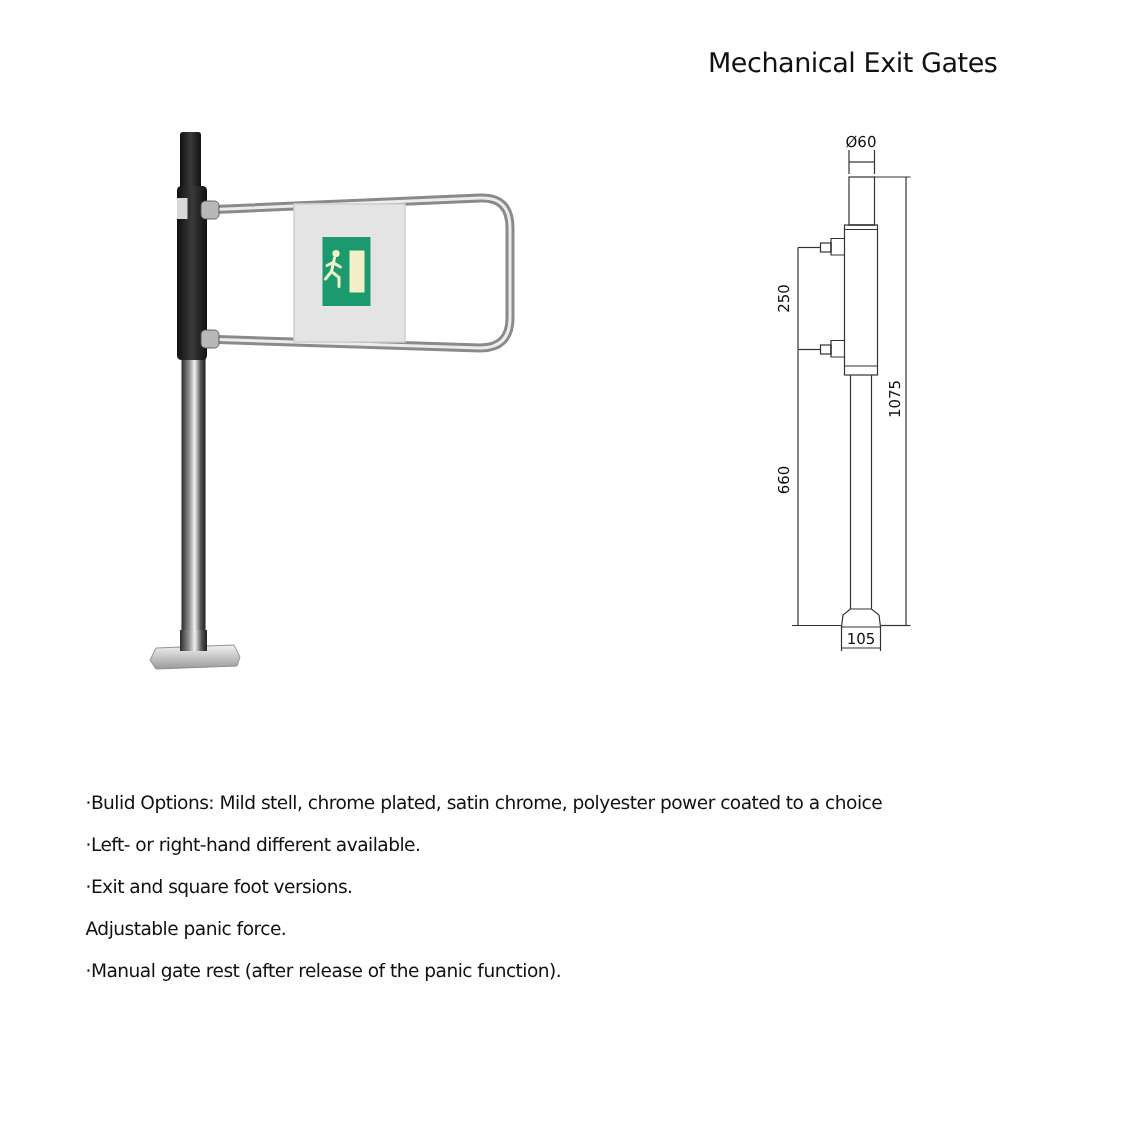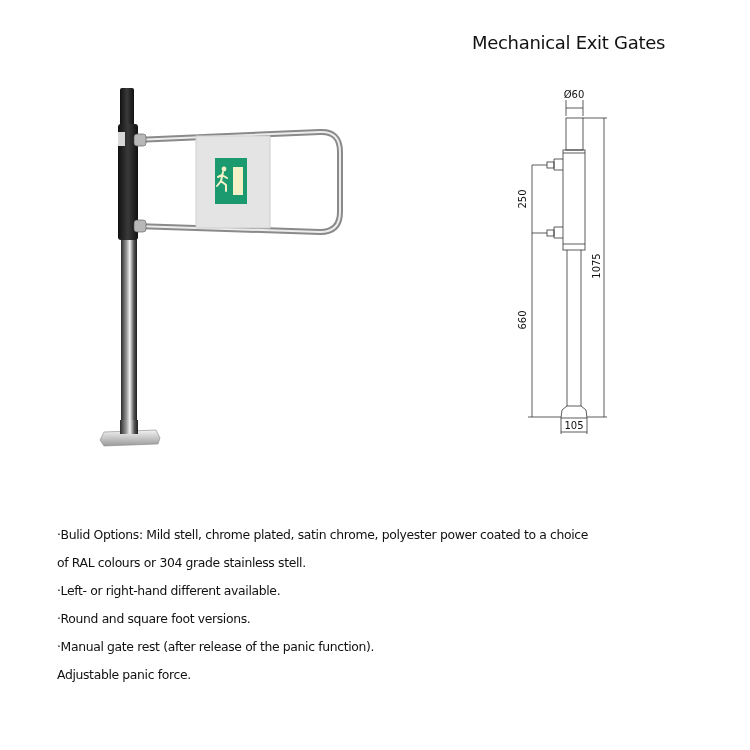--- a/index.html
+++ b/index.html
@@ -106,18 +106,17 @@
     <text x="70" y="18" font-size="10" text-anchor="middle" fill="#111">Ø60</text>
     <text x="0" y="0" font-size="10" text-anchor="middle" fill="#111" transform="translate(22 119) rotate(-90)">250</text>
     <text x="0" y="0" font-size="10" text-anchor="middle" fill="#111" transform="translate(22 240) rotate(-90)">660</text>
     <text x="0" y="0" font-size="10" text-anchor="middle" fill="#111" transform="translate(96 186) rotate(-90)">1075</text>
     <text x="70" y="349" font-size="10" text-anchor="middle" fill="#111">105</text>
   </svg>
 </div>
 
 <div class="features">
   <p>·Bulid Options: Mild stell, chrome plated, satin chrome, polyester power coated to a choice</p>
-  <p>of RAL colours or 304 grade stainless stell.</p>
   <p>·Left- or right-hand different available.</p>
-  <p>·Round and square foot versions.</p>
+  <p>·Exit and square foot versions.</p>
+  <p>Adjustable panic force.</p>
   <p>·Manual gate rest (after release of the panic function).</p>
-  <p>Adjustable panic force.</p>
 </div>
 
 </body></html>

